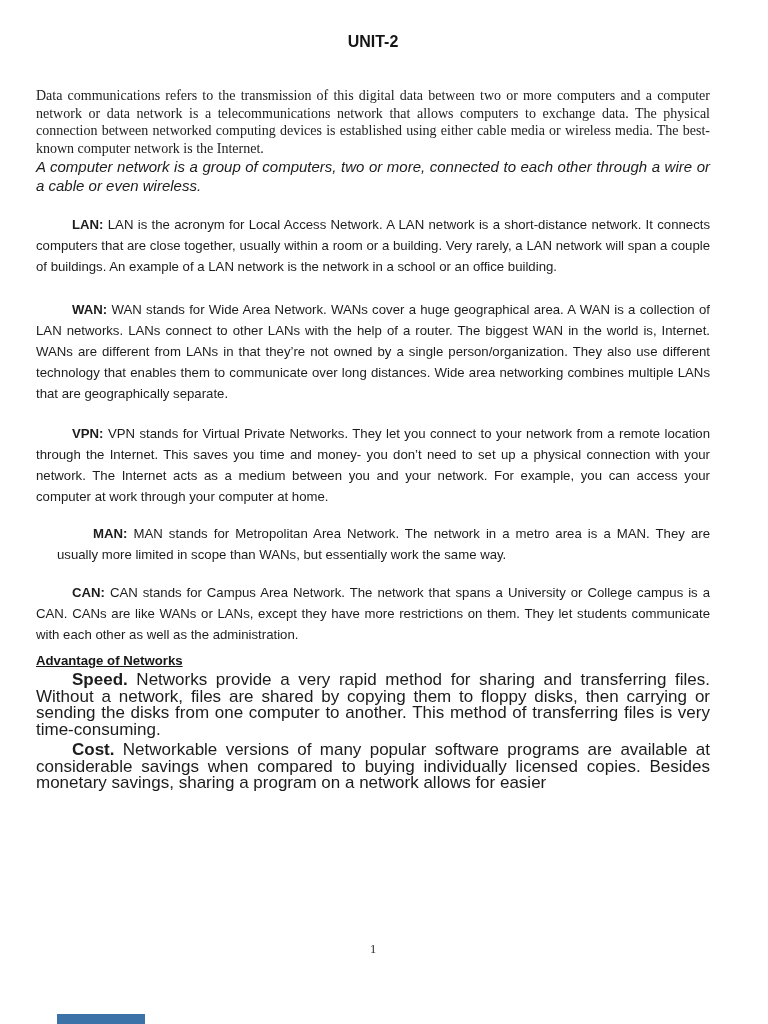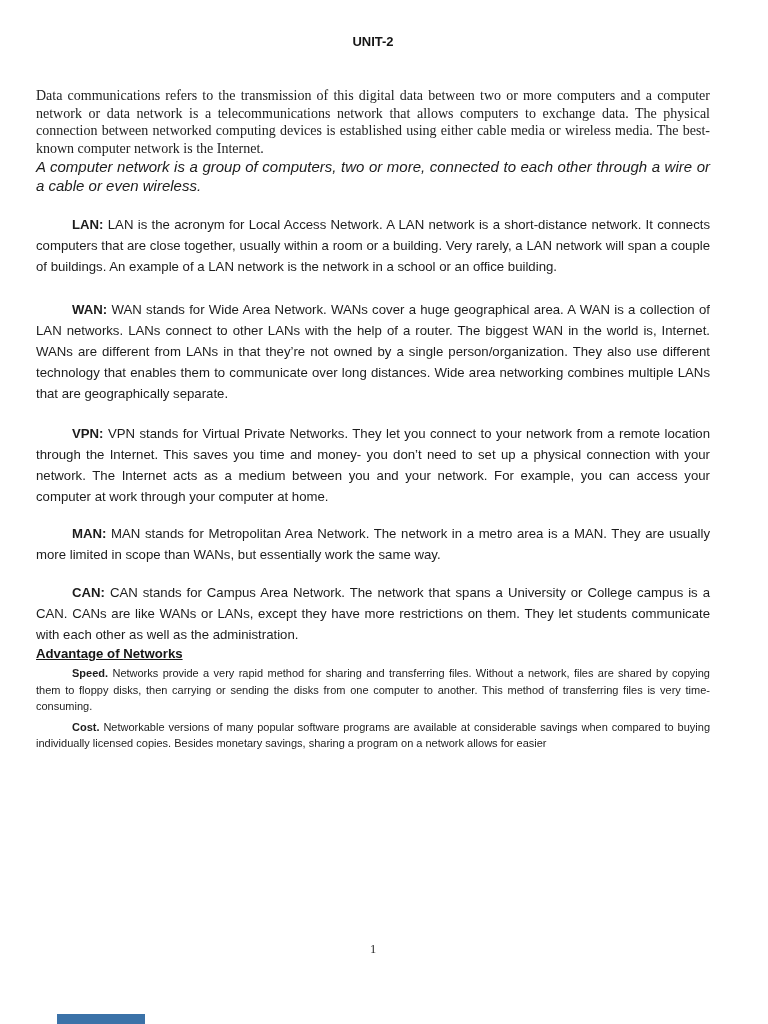--- a/index.html
+++ b/index.html
@@ -11,21 +11,21 @@
     font-family: "Liberation Sans", sans-serif;
     position: relative;
     overflow: hidden;
   }
   .page {
     padding: 34px 58px 0 36px;
   }
   .title {
     text-align: center;
     font-weight: bold;
-    font-size: 13px;
+    font-size: 16px;
     line-height: 16px;
     color: #161616;
   }
   .intro {
     margin-top: 37px;
     font-family: "Liberation Serif", serif;
     font-size: 14px;
     line-height: 17.5px;
     text-align: justify;
     color: #222222;
@@ -45,38 +45,39 @@
   }
   .h-types { margin-top: 14px; }
   .type {
     font-size: 13.2px;
     line-height: 21px;
     text-align: justify;
   }
   .m-lan { margin-top: 19px; }
   .m-wan { margin-top: 22px; }
   .m-vpn { margin-top: 19px; }
-  .m-man { margin-top: 16px; }
+  .m-man { margin-top: 16px; margin-left: 21px; }
   .m-can { margin-top: 17px; }
   .h-wlan {
     margin-top: 12px;
     color: #595959;
   }
   .wlan-para {
     margin-top: 14px;
     font-size: 13.2px;
     line-height: 21px;
     text-align: justify;
   }
   .h-adv {
+    margin-top: 7px;
     text-decoration: underline;
     line-height: 17px;
   }
   .adv-para {
-    font-size: 11px;
+    font-size: 17px;
     line-height: 16.5px;
     text-align: justify;
   }
   .adv-speed { margin-top: 3px; }
   .adv-cost  { margin-top: 4px; }
   .lead { font-weight: bold; padding-left: 36px; }
   .footer-num {
     position: absolute;
     left: 36px;
     width: 674px;

